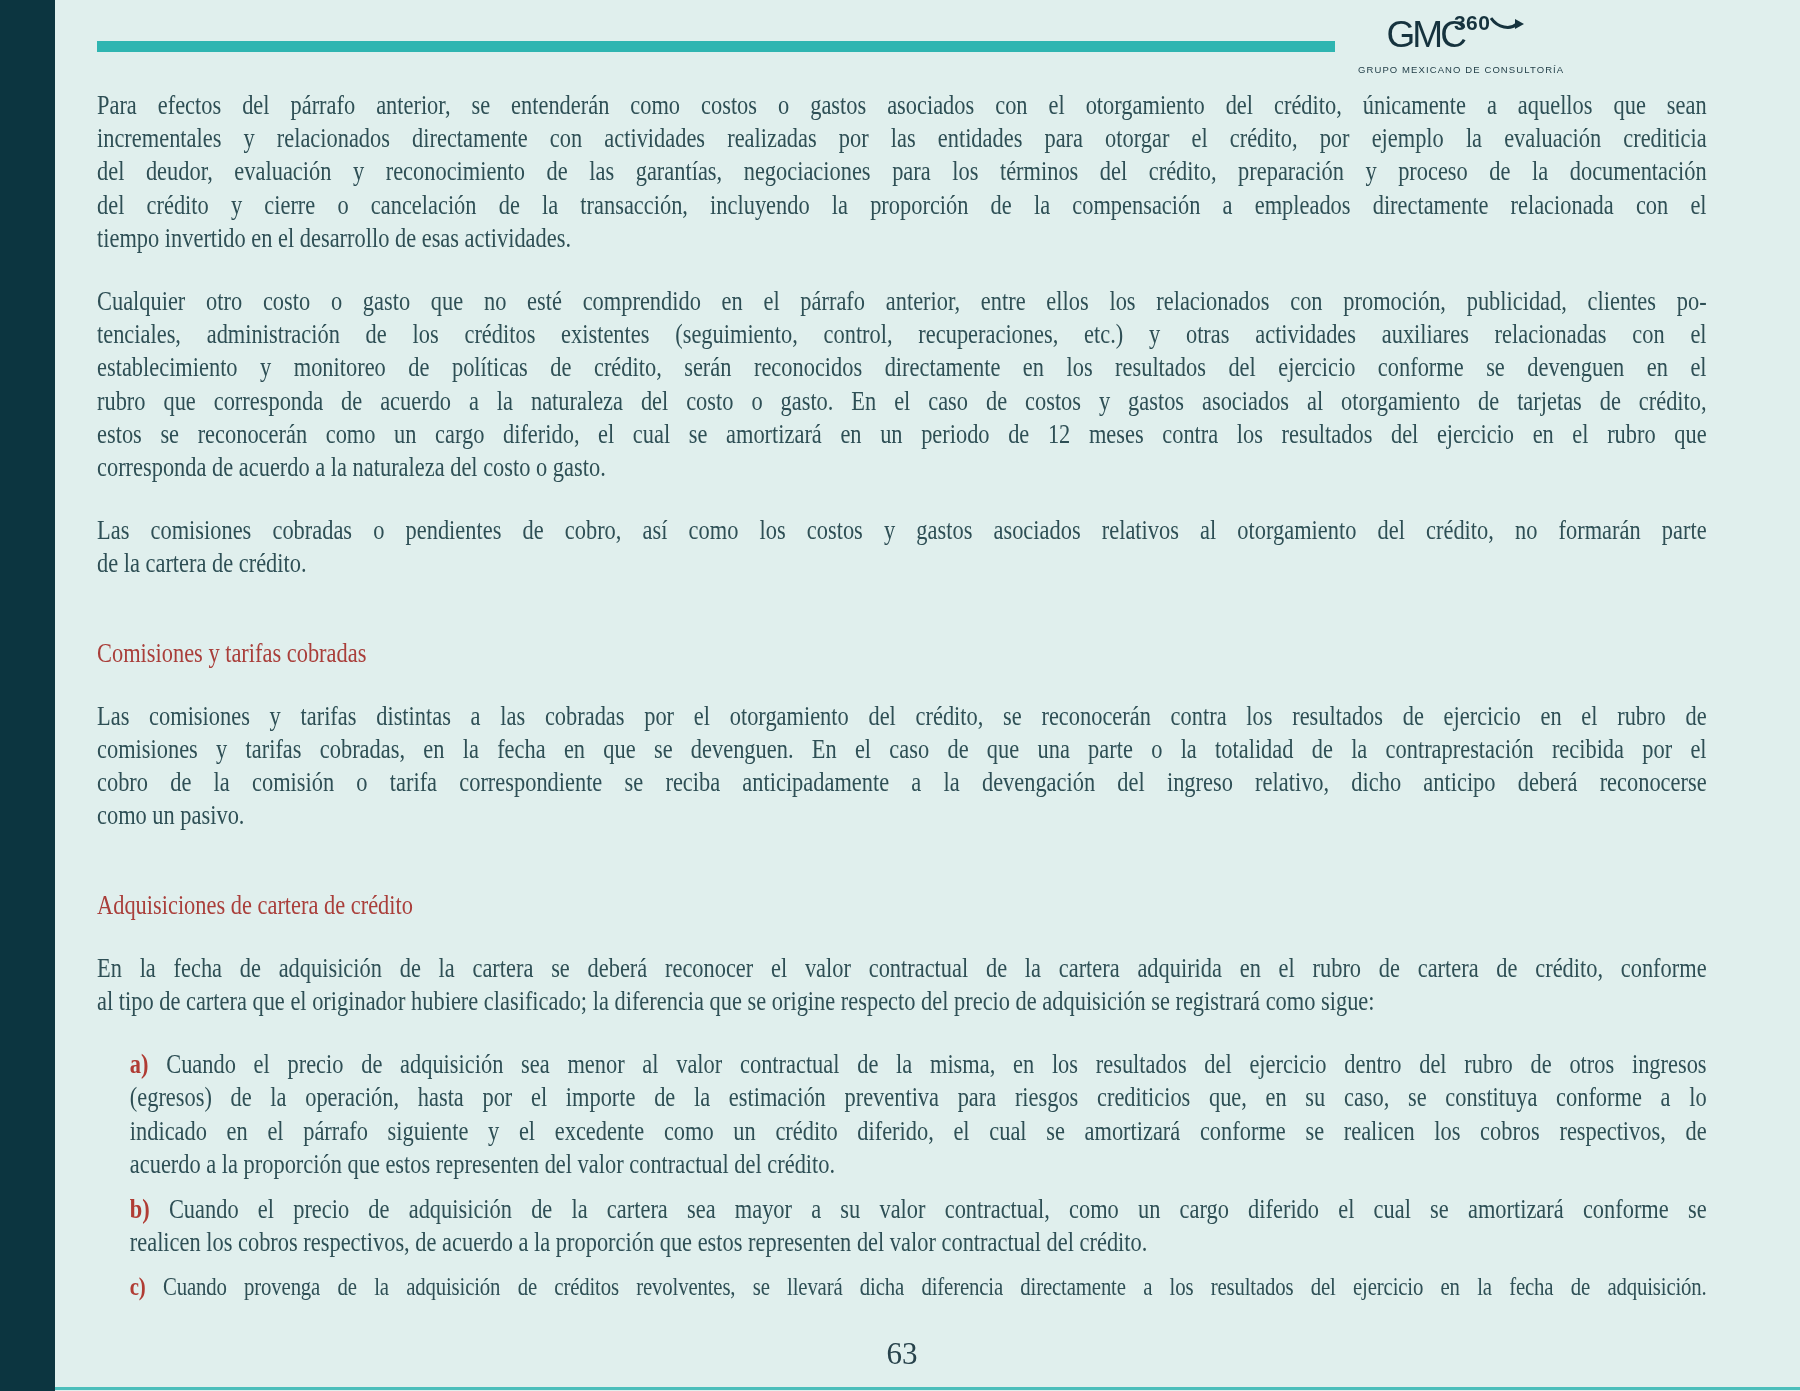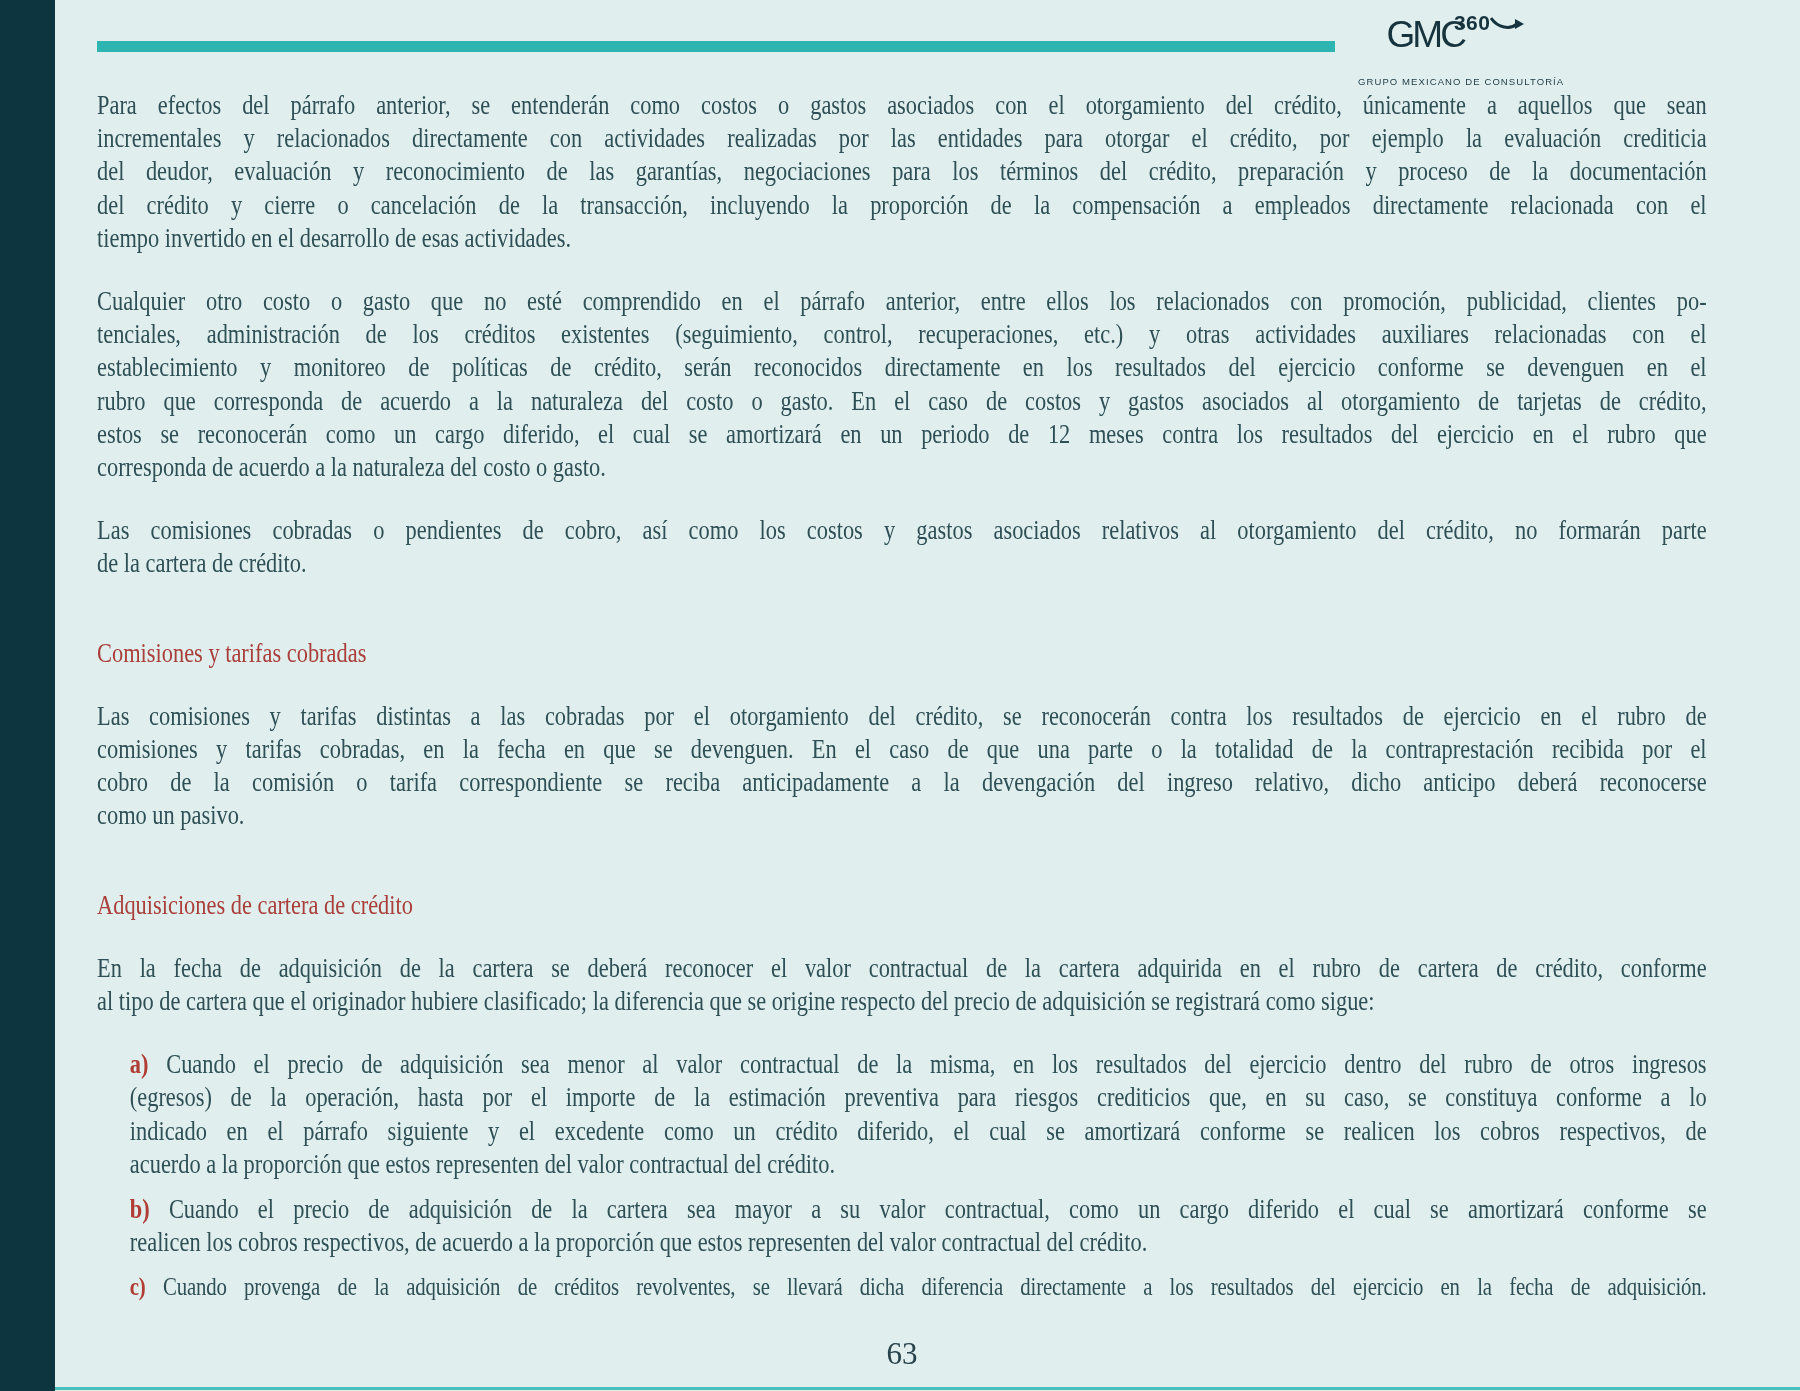--- a/index.html
+++ b/index.html
@@ -30,21 +30,21 @@
     position: absolute; left: 1358px; top: 10px; width: 195px;
     color: #16333e;
     font-family: "Liberation Sans", sans-serif;
   }
   .logo-row { display: flex; align-items: flex-start; justify-content: center; height: 54px; }
   .logo-gmc { font-size: 37px; line-height: 50px; letter-spacing: -3px; font-weight: 400; }
   .logo-badge { display: inline-flex; flex-direction: row; align-items: center; margin-left: -10px; margin-top: 3px; }
   .logo-360 { font-size: 21px; font-weight: bold; line-height: 20px; letter-spacing: 0.5px; }
   .logo-arc { margin-top: 0; }
   .logo-tagline {
-    margin-top: 12px; font-size: 9.5px; letter-spacing: 1.1px;
+    margin-top: 0; font-size: 9.5px; letter-spacing: 1.1px;
     text-align: left; white-space: nowrap; color: #1d3a44;
   }
 
   
   .document-body {
     position: absolute; left: 97px; top: 88px;
     width: 2012px;
     transform: scaleX(0.8); transform-origin: 0 0;
     font-size: 28px; line-height: 33.2px;
     color: #2e4f55;

